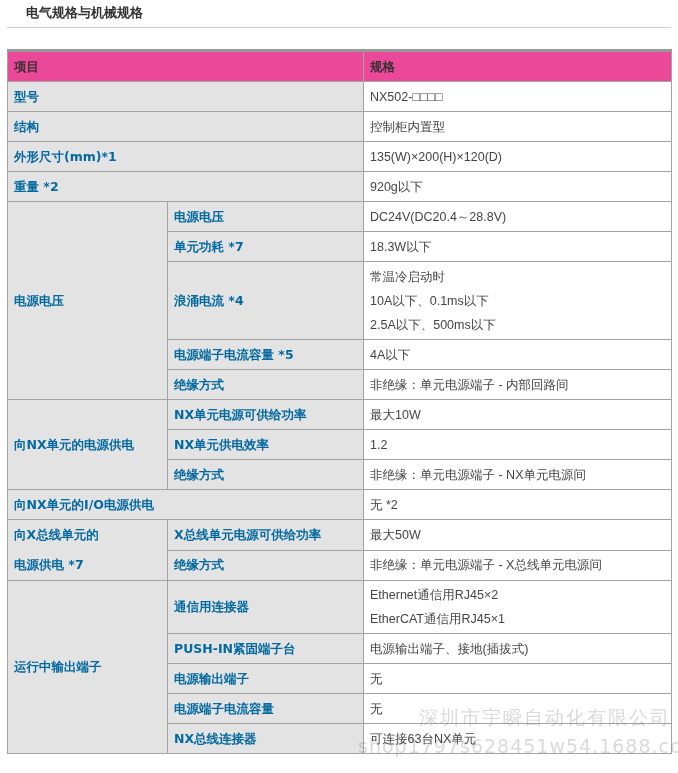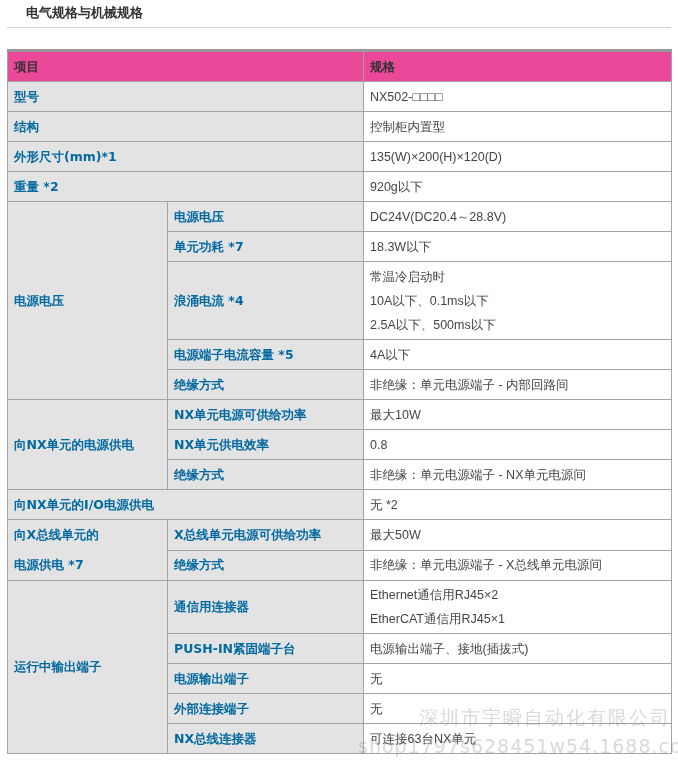--- a/index.html
+++ b/index.html
@@ -81,21 +81,21 @@
       <td class="val">非绝缘：单元电源端子 - 内部回路间</td>
     </tr>
 
     <tr>
       <td rowspan="3" class="item">向NX单元的电源供电</td>
       <td class="item">NX单元电源可供给功率</td>
       <td class="val">最大10W</td>
     </tr>
     <tr>
       <td class="item">NX单元供电效率</td>
-      <td class="val">0.8</td>
+      <td class="val">1.2</td>
     </tr>
     <tr>
       <td class="item">绝缘方式</td>
       <td class="val">非绝缘：单元电源端子 - NX单元电源间</td>
     </tr>
 
     <tr>
       <td colspan="2" class="item">向NX单元的I/O电源供电</td>
       <td class="val">无 *2</td>
     </tr>
@@ -123,21 +123,21 @@
     </tr>
     <tr>
       <td class="item">PUSH-IN紧固端子台</td>
       <td class="val">电源输出端子、接地(插拔式)</td>
     </tr>
     <tr>
       <td class="item">电源输出端子</td>
       <td class="val">无</td>
     </tr>
     <tr>
-      <td class="item">外部连接端子</td>
+      <td class="item">电源端子电流容量</td>
       <td class="val">无</td>
     </tr>
     <tr>
       <td class="item">NX总线连接器</td>
       <td class="val">可连接63台NX单元</td>
     </tr>
   </tbody>
 </table>
 
 <div class="watermark wm1">深圳市宇瞬自动化有限公司</div>

